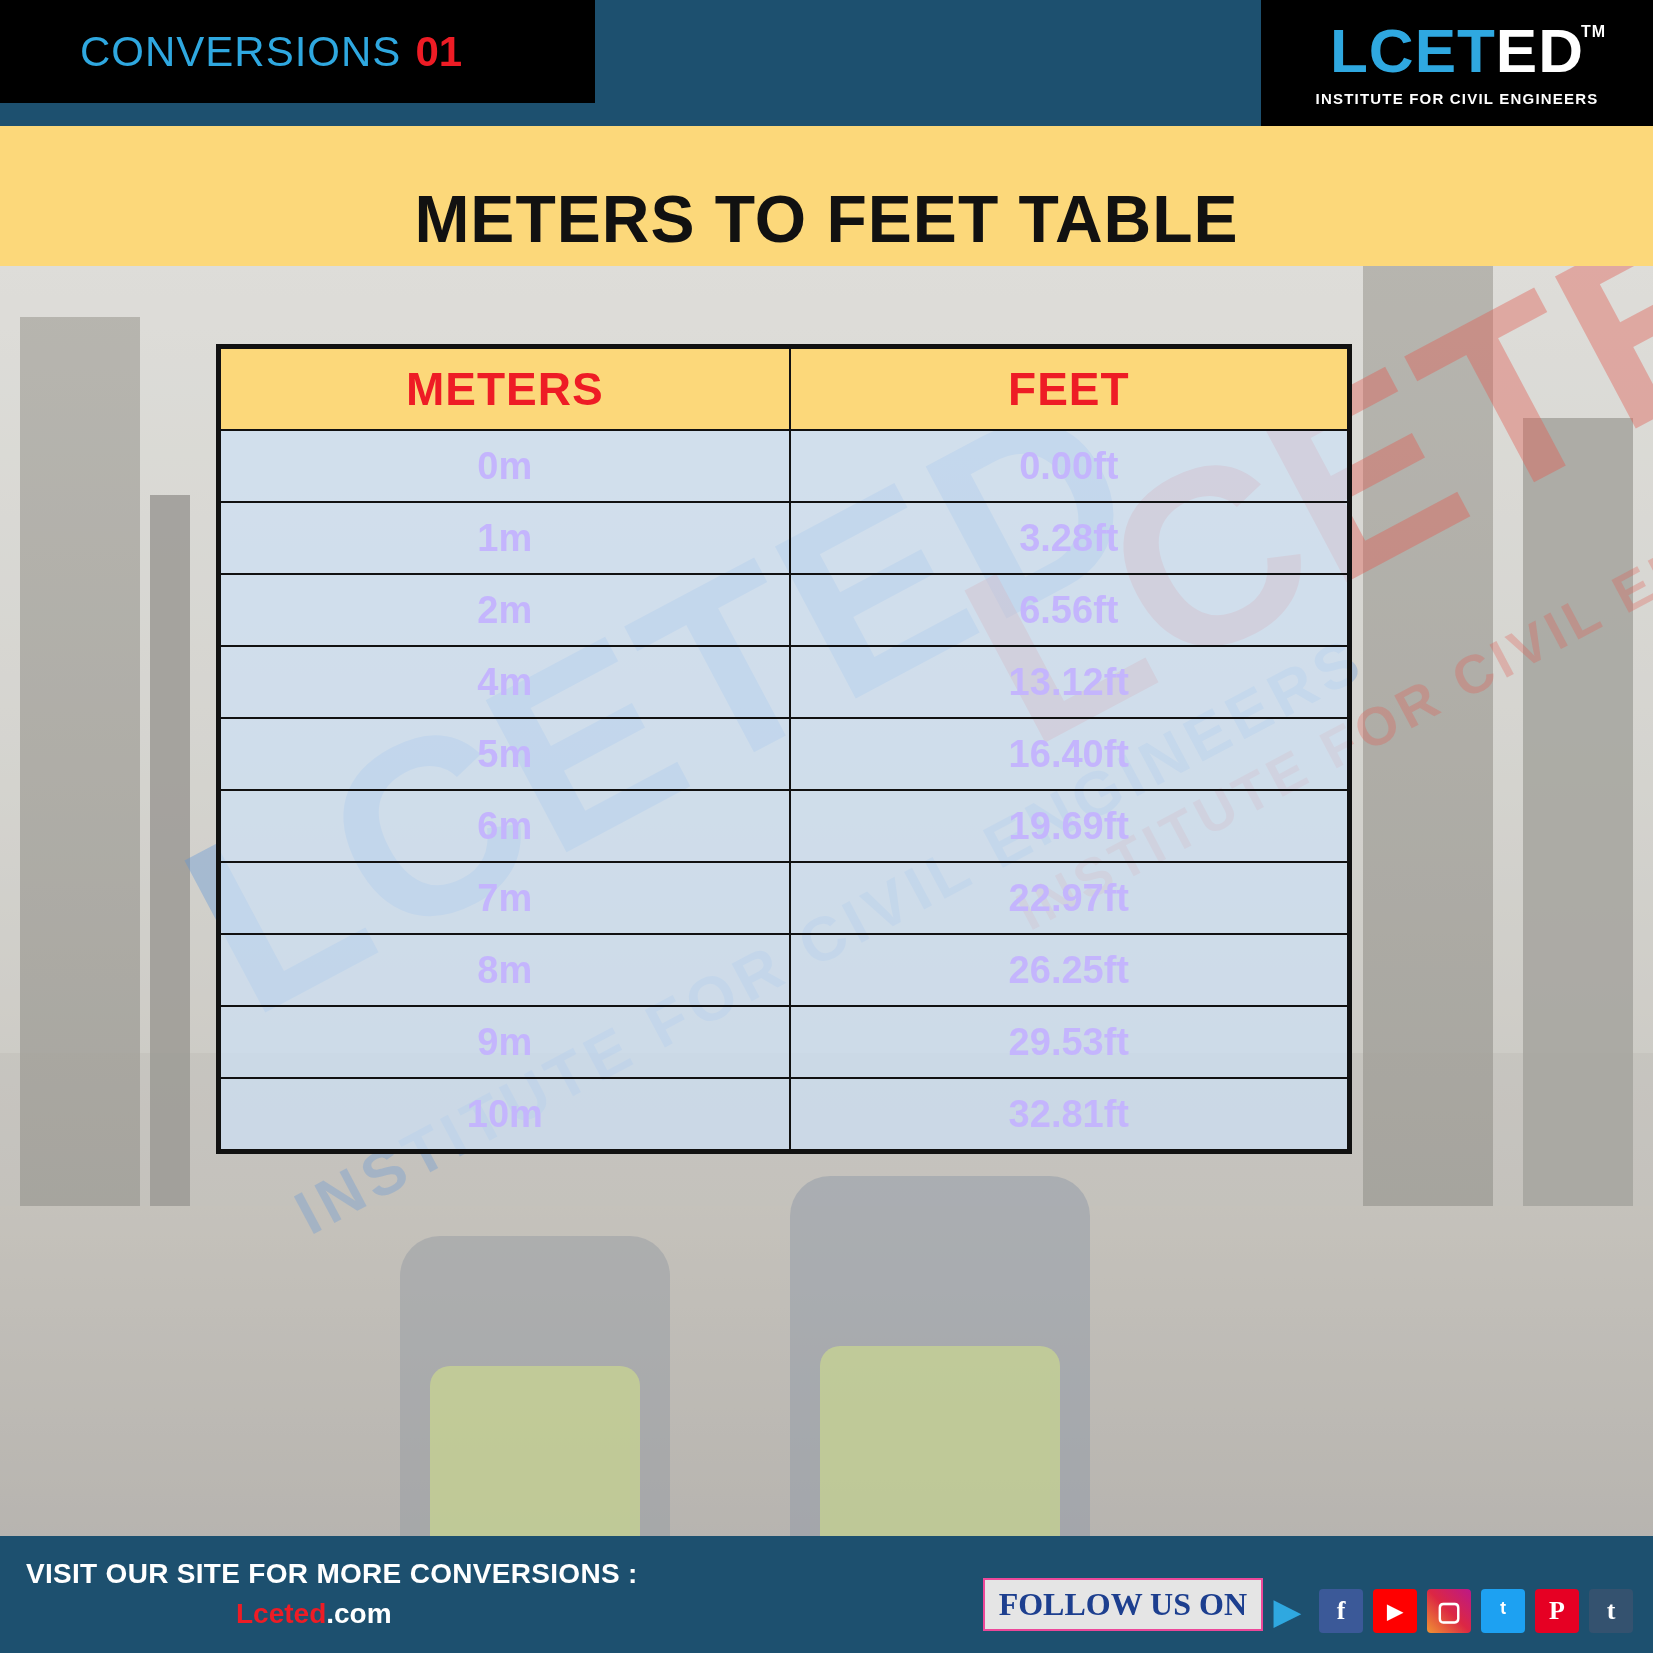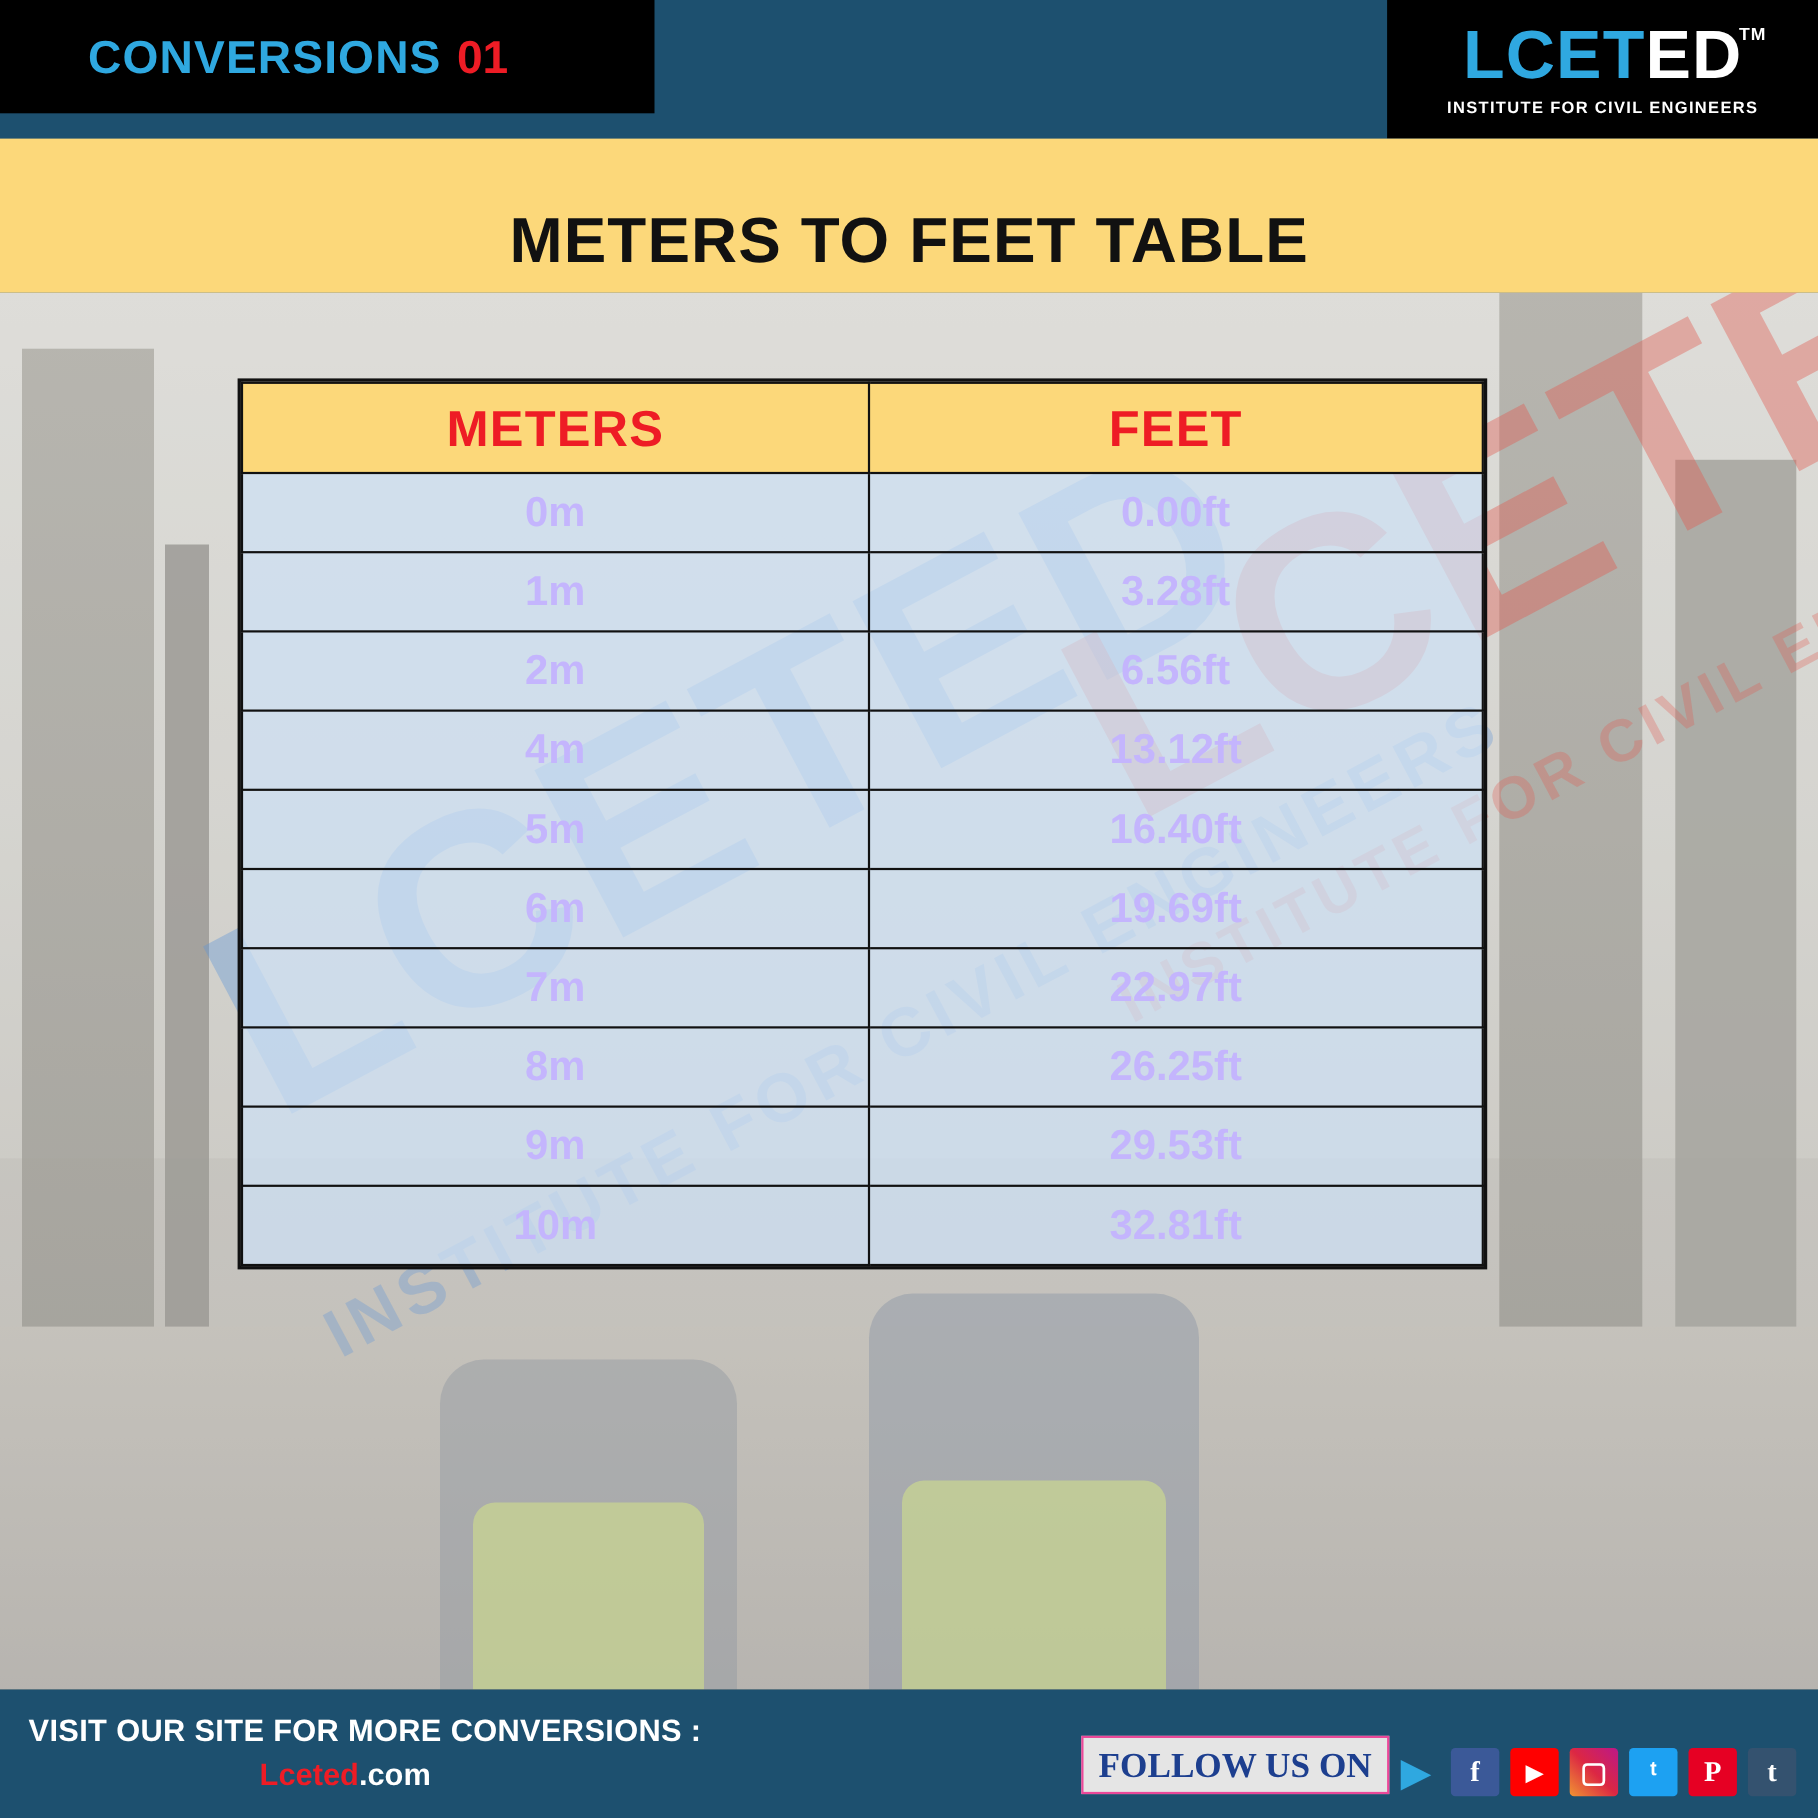--- a/index.html
+++ b/index.html
@@ -25,21 +25,21 @@
   }
   .topic-tag {
     position: absolute; top: 0; left: 0;
     width: 595px; height: 103px;
     background: #000;
     display: flex; align-items: center;
     padding-left: 80px;
   }
   .topic-tag .t1 {
     color: #2fa8e0;
-    font-size: 42px; font-weight: bold; letter-spacing: 1px;
+    font-size: 42px; font-weight: normal; letter-spacing: 1px;
   }
   .topic-tag .t2 {
     color: #ee1c25;
     font-size: 42px; font-weight: bold; margin-left: 14px;
   }
   .brand {
     position: absolute; top: 0; right: 0;
     width: 392px; height: 126px;
     background: #000;
     display: flex; flex-direction: column;
@@ -63,21 +63,21 @@
 
   
   .title-band {
     position: absolute; top: 126px; left: 0;
     width: 1653px; height: 140px;
     background: #fcd87a;
     display: flex; align-items: center; justify-content: center;
     z-index: 5;
   }
   .title-band h1 {
-    font-size: 58px; font-weight: bold; color: #111;
+    font-size: 66px; font-weight: bold; color: #111;
     letter-spacing: 1px;
     margin-top: 45px;
   }
 
   
   .photo {
     position: absolute; top: 266px; left: 0;
     width: 1653px; height: 1270px;
     overflow: hidden;
     background: linear-gradient(180deg,#cfc6b8 0%, #bdb3a3 45%, #a89c8c 100%);

